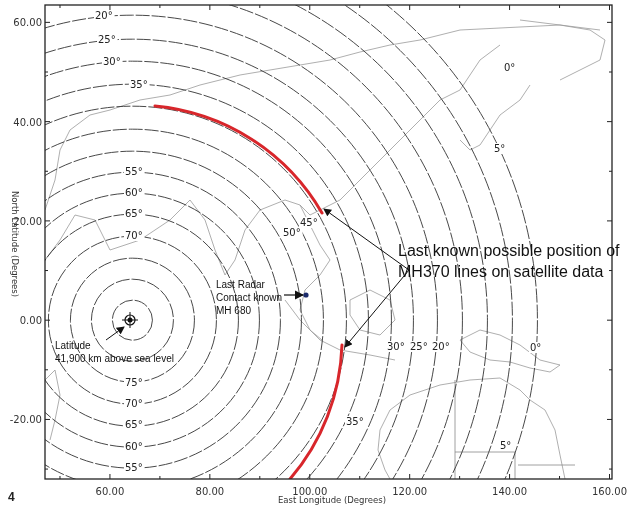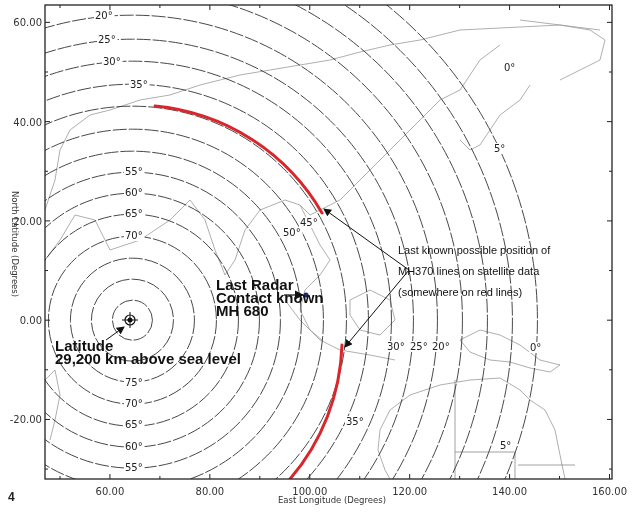--- a/index.html
+++ b/index.html
@@ -2,22 +2,22 @@
 <html><head>
 <meta charset="utf-8">
 <style>
   html,body{margin:0;padding:0;background:#fff;}
   body{width:640px;height:515px;position:relative;overflow:hidden;font-family:"Liberation Sans",sans-serif;}
   #map{position:absolute;left:0;top:0;width:640px;height:515px;}
   .tick-label{font-family:"DejaVu Sans",sans-serif;font-size:10px;fill:#333;}
   .axis-title{font-family:"DejaVu Sans",sans-serif;font-size:8.5px;fill:#333;}
   .ring-label{font-family:"DejaVu Sans",sans-serif;font-size:10px;fill:#222;}
   .annot{position:absolute;color:#111;font-family:"Liberation Sans",sans-serif;}
-  .annot-big{font-size:11px;line-height:21px;left:398px;top:240px;width:240px;}
-  .annot-small{font-size:15px;line-height:13px;font-weight:bold;}
+  .annot-big{font-size:16px;line-height:21px;left:398px;top:240px;width:240px;}
+  .annot-small{font-size:10px;line-height:13px;}
   .page-num{position:absolute;left:8px;top:490px;font-size:12px;font-weight:bold;color:#222;}
 </style>
 </head>
 <body>
 
 <svg id="map" viewBox="0 0 640 515" xmlns="http://www.w3.org/2000/svg">
   <defs>
     <clipPath id="plotclip">
         <rect x="45" y="5" width="567" height="474"></rect>
       </clipPath>
@@ -204,27 +204,26 @@
   <circle cx="306" cy="295" r="2.6" fill="#1b2a6b"></circle>
   <line x1="284" y1="295" x2="303" y2="295" stroke="#111" stroke-width="1.2" marker-end="url(#arrowhead)"></line>
 
   <line x1="409" y1="270" x2="324" y2="209" stroke="#111" stroke-width="1" marker-end="url(#arrowhead)"></line>
   <line x1="409" y1="270" x2="345" y2="347" stroke="#111" stroke-width="1" marker-end="url(#arrowhead)"></line>
 </svg>
 
 <div class="annot annot-big">
   <div>Last known possible position of</div>
   <div>MH370 lines on satellite data</div>
-  <div>(somewhere on red lines)</div>
 </div>
 
 <div class="annot annot-small" style="left:216px;top:278px;">
   <div>Last Radar</div>
   <div>Contact known</div>
   <div>MH 680</div>
 </div>
 
 <div class="annot annot-small" style="left:55px;top:339px;">
   <div>Latitude</div>
-  <div>29,200 km above sea level</div>
+  <div>41,900 km above sea level</div>
 </div>
 
 <div class="page-num">4</div>
 
 </body></html>

